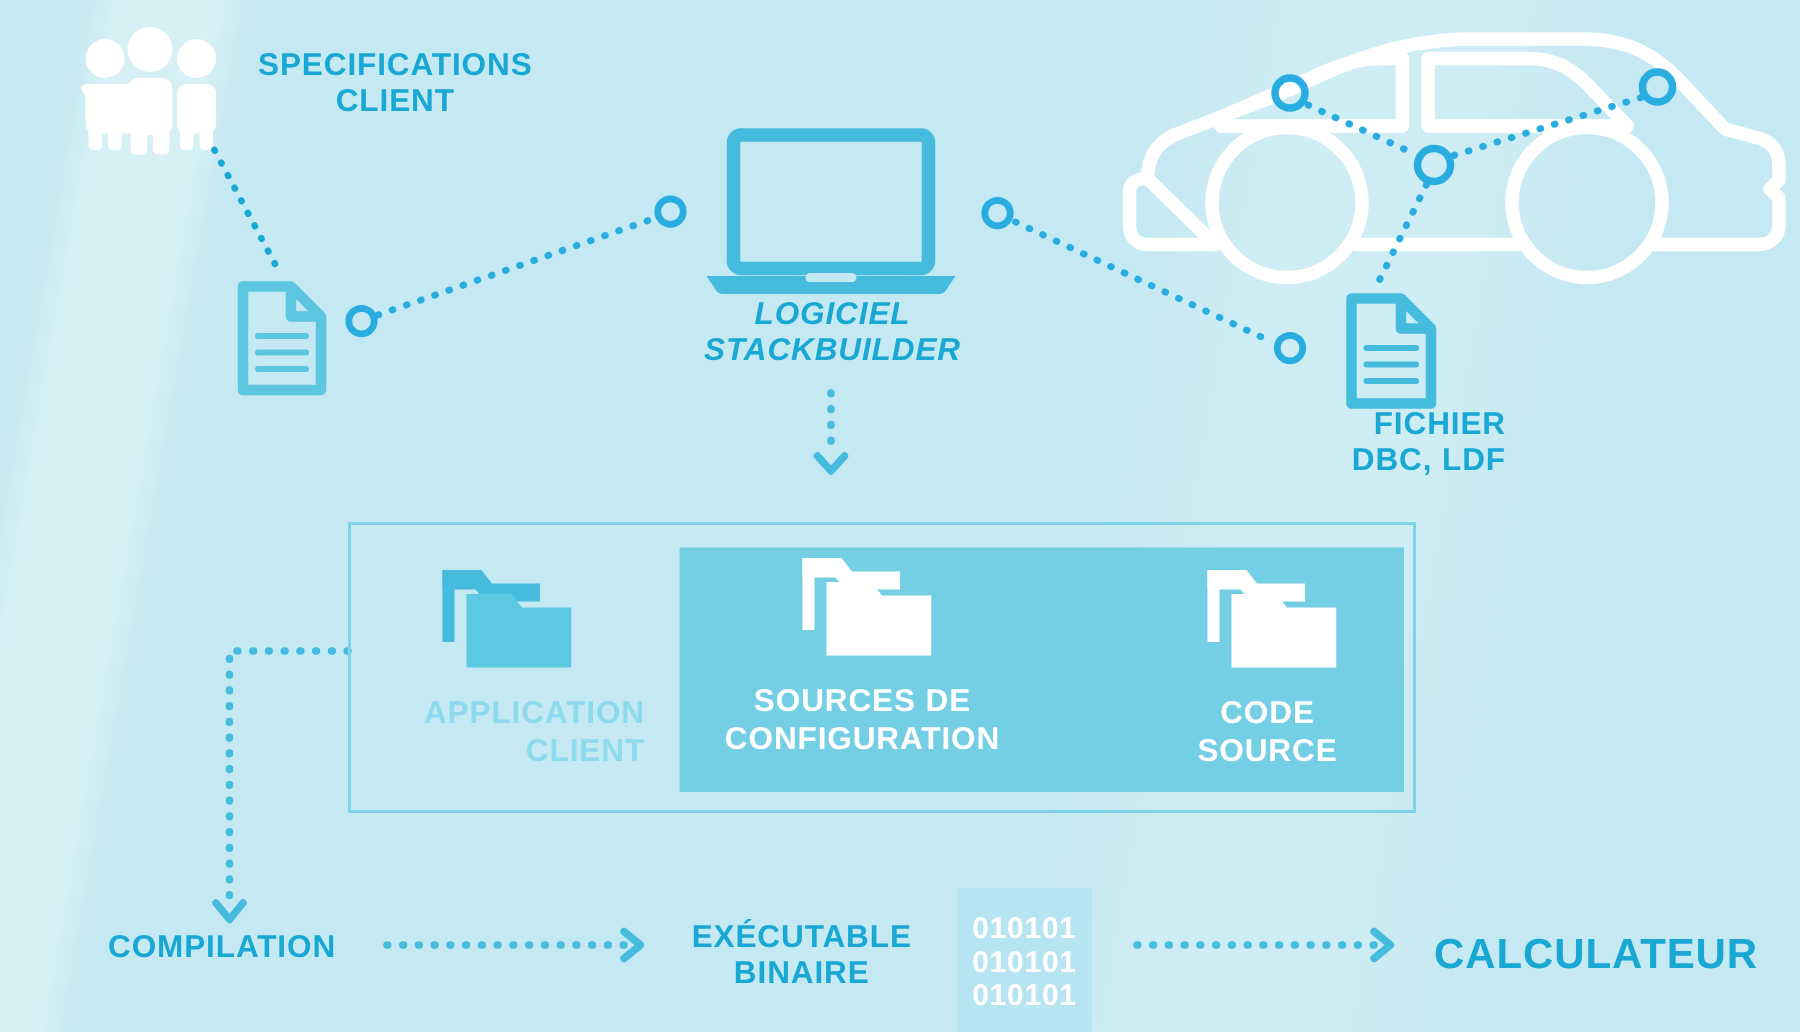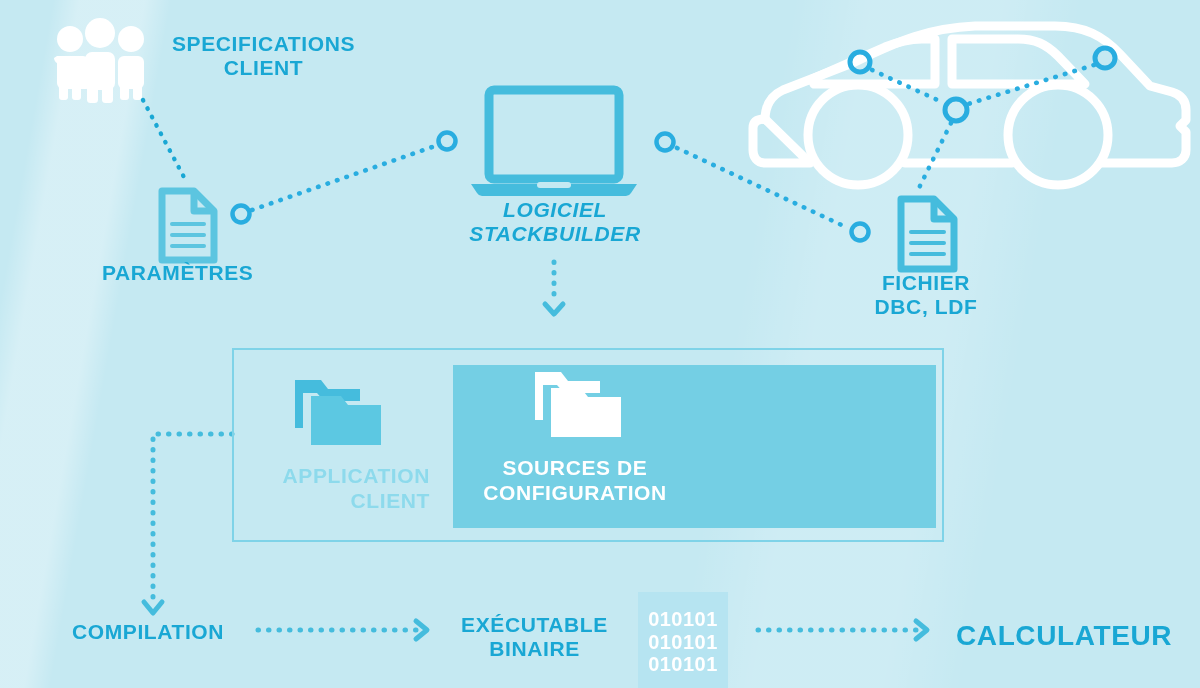--- a/index.html
+++ b/index.html
@@ -25,21 +25,21 @@
     font-weight:bold;
     letter-spacing:0.6px;
     line-height:1.14;
     text-transform:uppercase;
     white-space:pre-line;
     text-align:center;
   }
   #lbl-spec{left:172px;top:32px;font-size:21px;}
   #lbl-param{left:102px;top:261px;font-size:21px;}
   #lbl-logiciel{left:460px;top:198px;font-size:21px;width:190px;font-style:italic;}
-  #lbl-fichier{left:848px;top:271px;font-size:21px;text-align:center;width:156px;}
+  #lbl-fichier{left:848px;top:271px;font-size:21px;text-align:right;width:156px;}
   #lbl-compilation{left:72px;top:620px;font-size:21px;}
   #lbl-executable{left:452px;top:613px;font-size:21px;text-align:center;width:165px;}
   #lbl-calculateur{left:956px;top:620px;font-size:28px;}
 
   #box-outer{
     position:absolute;left:232px;top:348px;width:712px;height:194px;
     border:2px solid #7fd3e8;box-sizing:border-box;background:transparent;
   }
   #box-inner{
     position:absolute;left:453px;top:365px;width:483px;height:163px;
@@ -175,21 +175,20 @@
 
     <path d="M258,630 L418,630" stroke="#45bcdd" stroke-width="5" stroke-linecap="round" stroke-dasharray="0.5 10" fill="none"></path>
     <path d="M416,621 L427,630 L416,639" fill="none" stroke="#45bcdd" stroke-width="5" stroke-linecap="round" stroke-linejoin="round"></path>
 
     <path d="M758,630 L918,630" stroke="#45bcdd" stroke-width="5" stroke-linecap="round" stroke-dasharray="0.5 10" fill="none"></path>
     <path d="M916,621 L927,630 L916,639" fill="none" stroke="#45bcdd" stroke-width="5" stroke-linecap="round" stroke-linejoin="round"></path>
   </svg>
 
   <div class="lbl" id="lbl-spec">SPECIFICATIONS
 CLIENT</div>
-  <div class="lbl" id="lbl-param">PARAMÈTRES</div>
   <div class="lbl" id="lbl-logiciel">LOGICIEL
 STACKBUILDER</div>
   <div class="lbl" id="lbl-fichier">FICHIER
 DBC, LDF</div>
 
   <div id="box-outer"></div>
   <div id="box-inner"></div>
 
   <div class="cell" id="cell-app">
     <svg class="foldericon" width="92" height="80" viewBox="0 0 92 80">
@@ -204,20 +203,29 @@
   <div class="cell" id="cell-cfg">
     <svg class="foldericon" width="92" height="80" viewBox="0 0 92 80">
       <path d="M6,8 h26 l7,9 h32 v12 h-36 l-7,-8 h-22 z" fill="#ffffff"></path>
       <rect x="6" y="8" width="8" height="48" fill="#ffffff"></rect>
       <path d="M22,24 h30 l7,9 h33 v40 h-70 z" fill="#ffffff"></path>
     </svg>
     <div class="cap">SOURCES DE
 CONFIGURATION</div>
   </div>
 
+  <div class="cell" id="cell-code">
+    <svg class="foldericon" width="92" height="80" viewBox="0 0 92 80">
+      <path d="M6,8 h26 l7,9 h32 v12 h-36 l-7,-8 h-22 z" fill="#ffffff"></path>
+      <rect x="6" y="8" width="8" height="48" fill="#ffffff"></rect>
+      <path d="M22,24 h30 l7,9 h33 v40 h-70 z" fill="#ffffff"></path>
+    </svg>
+    <div class="cap">CODE
+SOURCE</div>
+  </div>
 
   <div class="lbl" id="lbl-executable">EXÉCUTABLE
 BINAIRE</div>
   <div class="lbl" id="lbl-compilation">COMPILATION</div>
 
   <div id="binary">
     <div class="bline">010101</div>
     <div class="bline">010101</div>
     <div class="bline">010101</div>
   </div>

